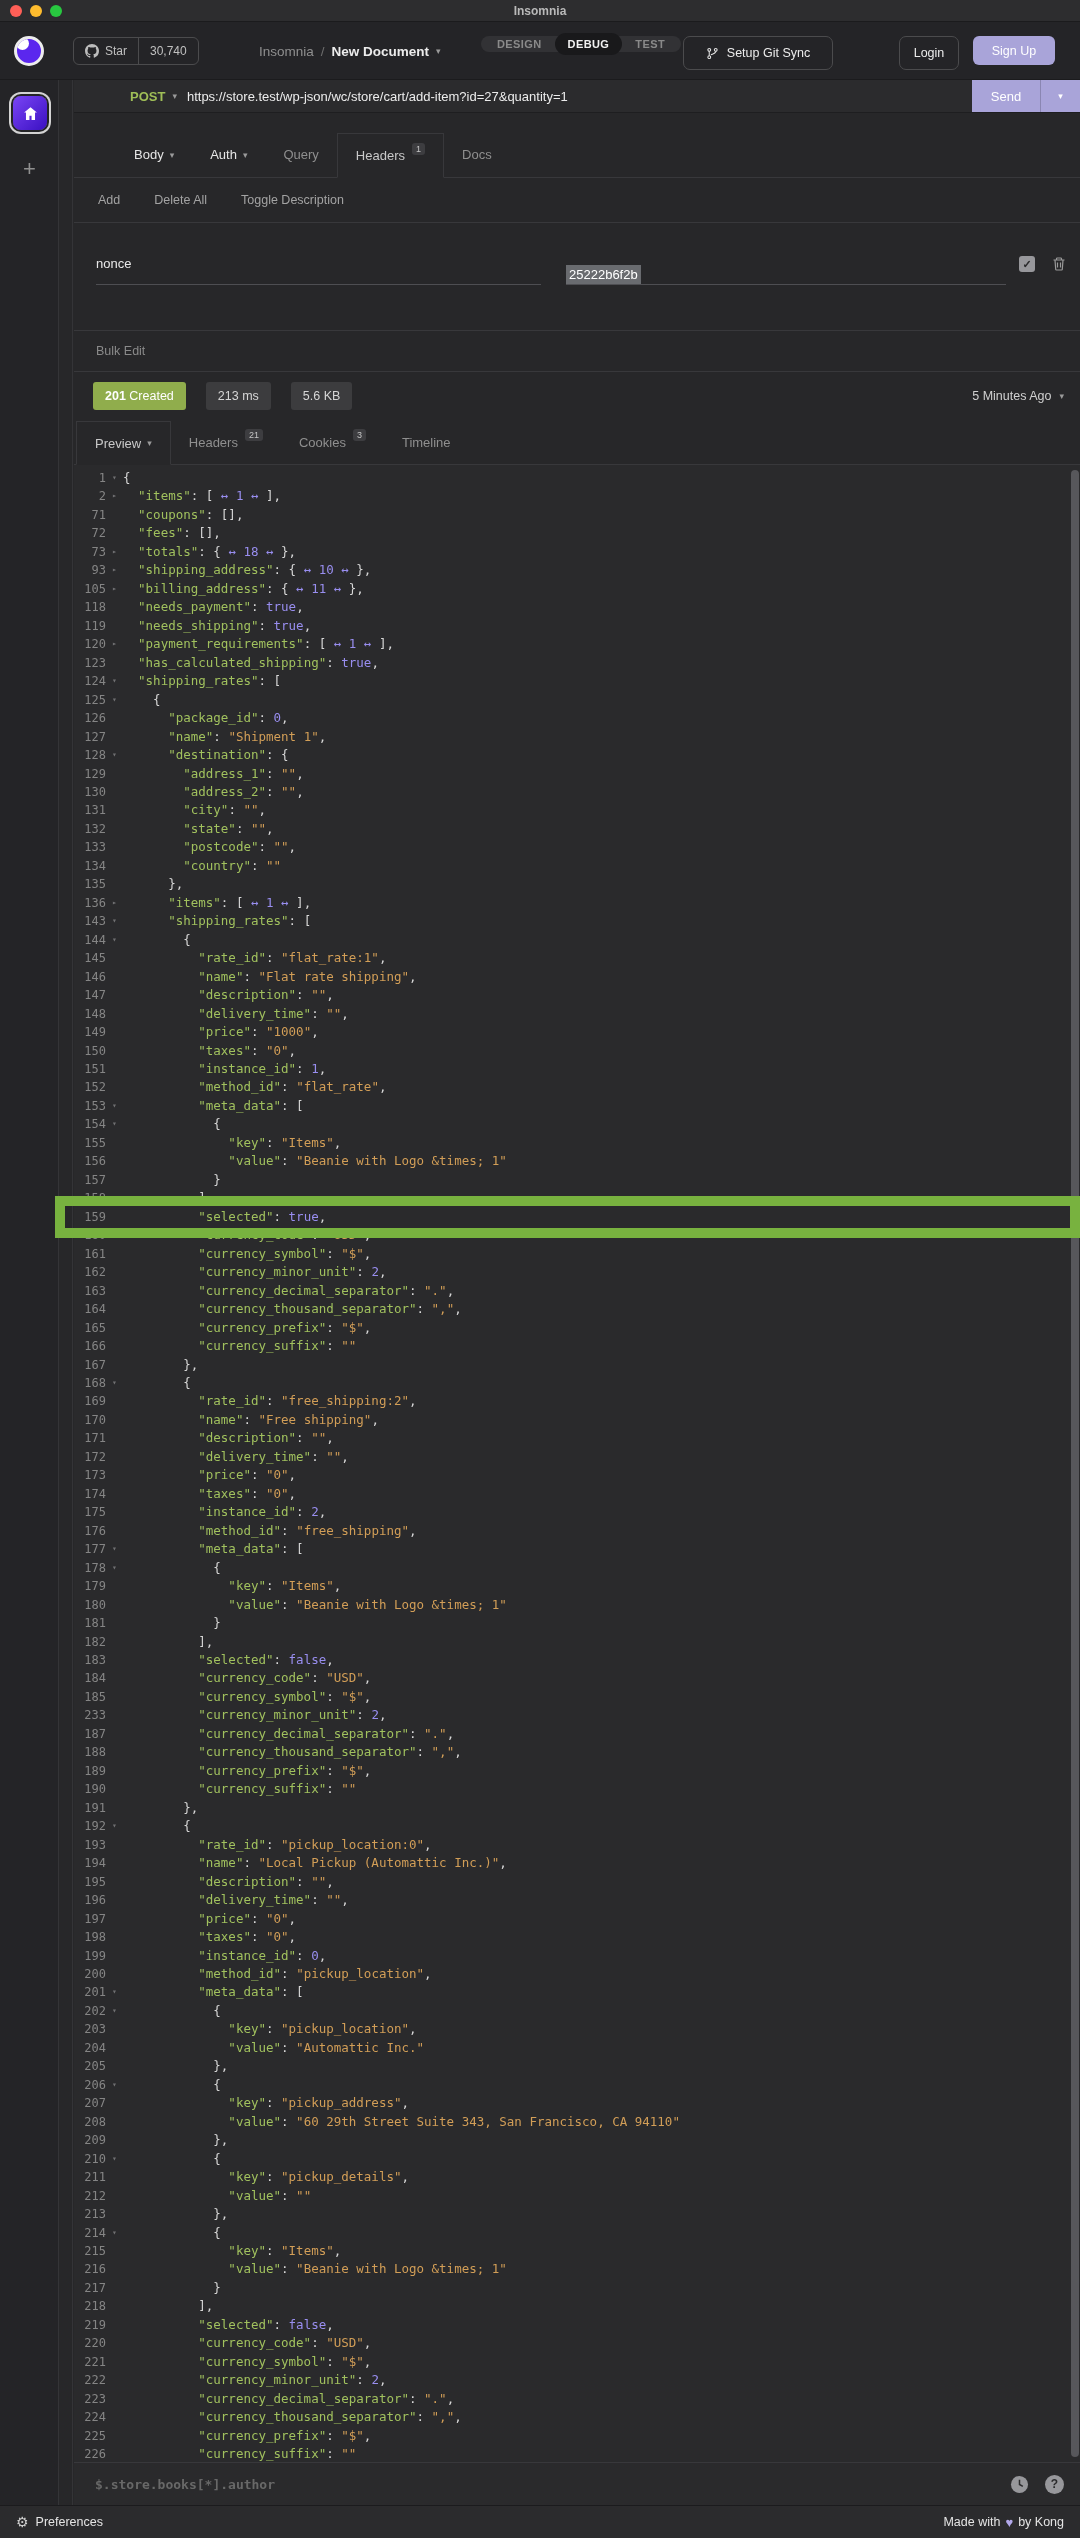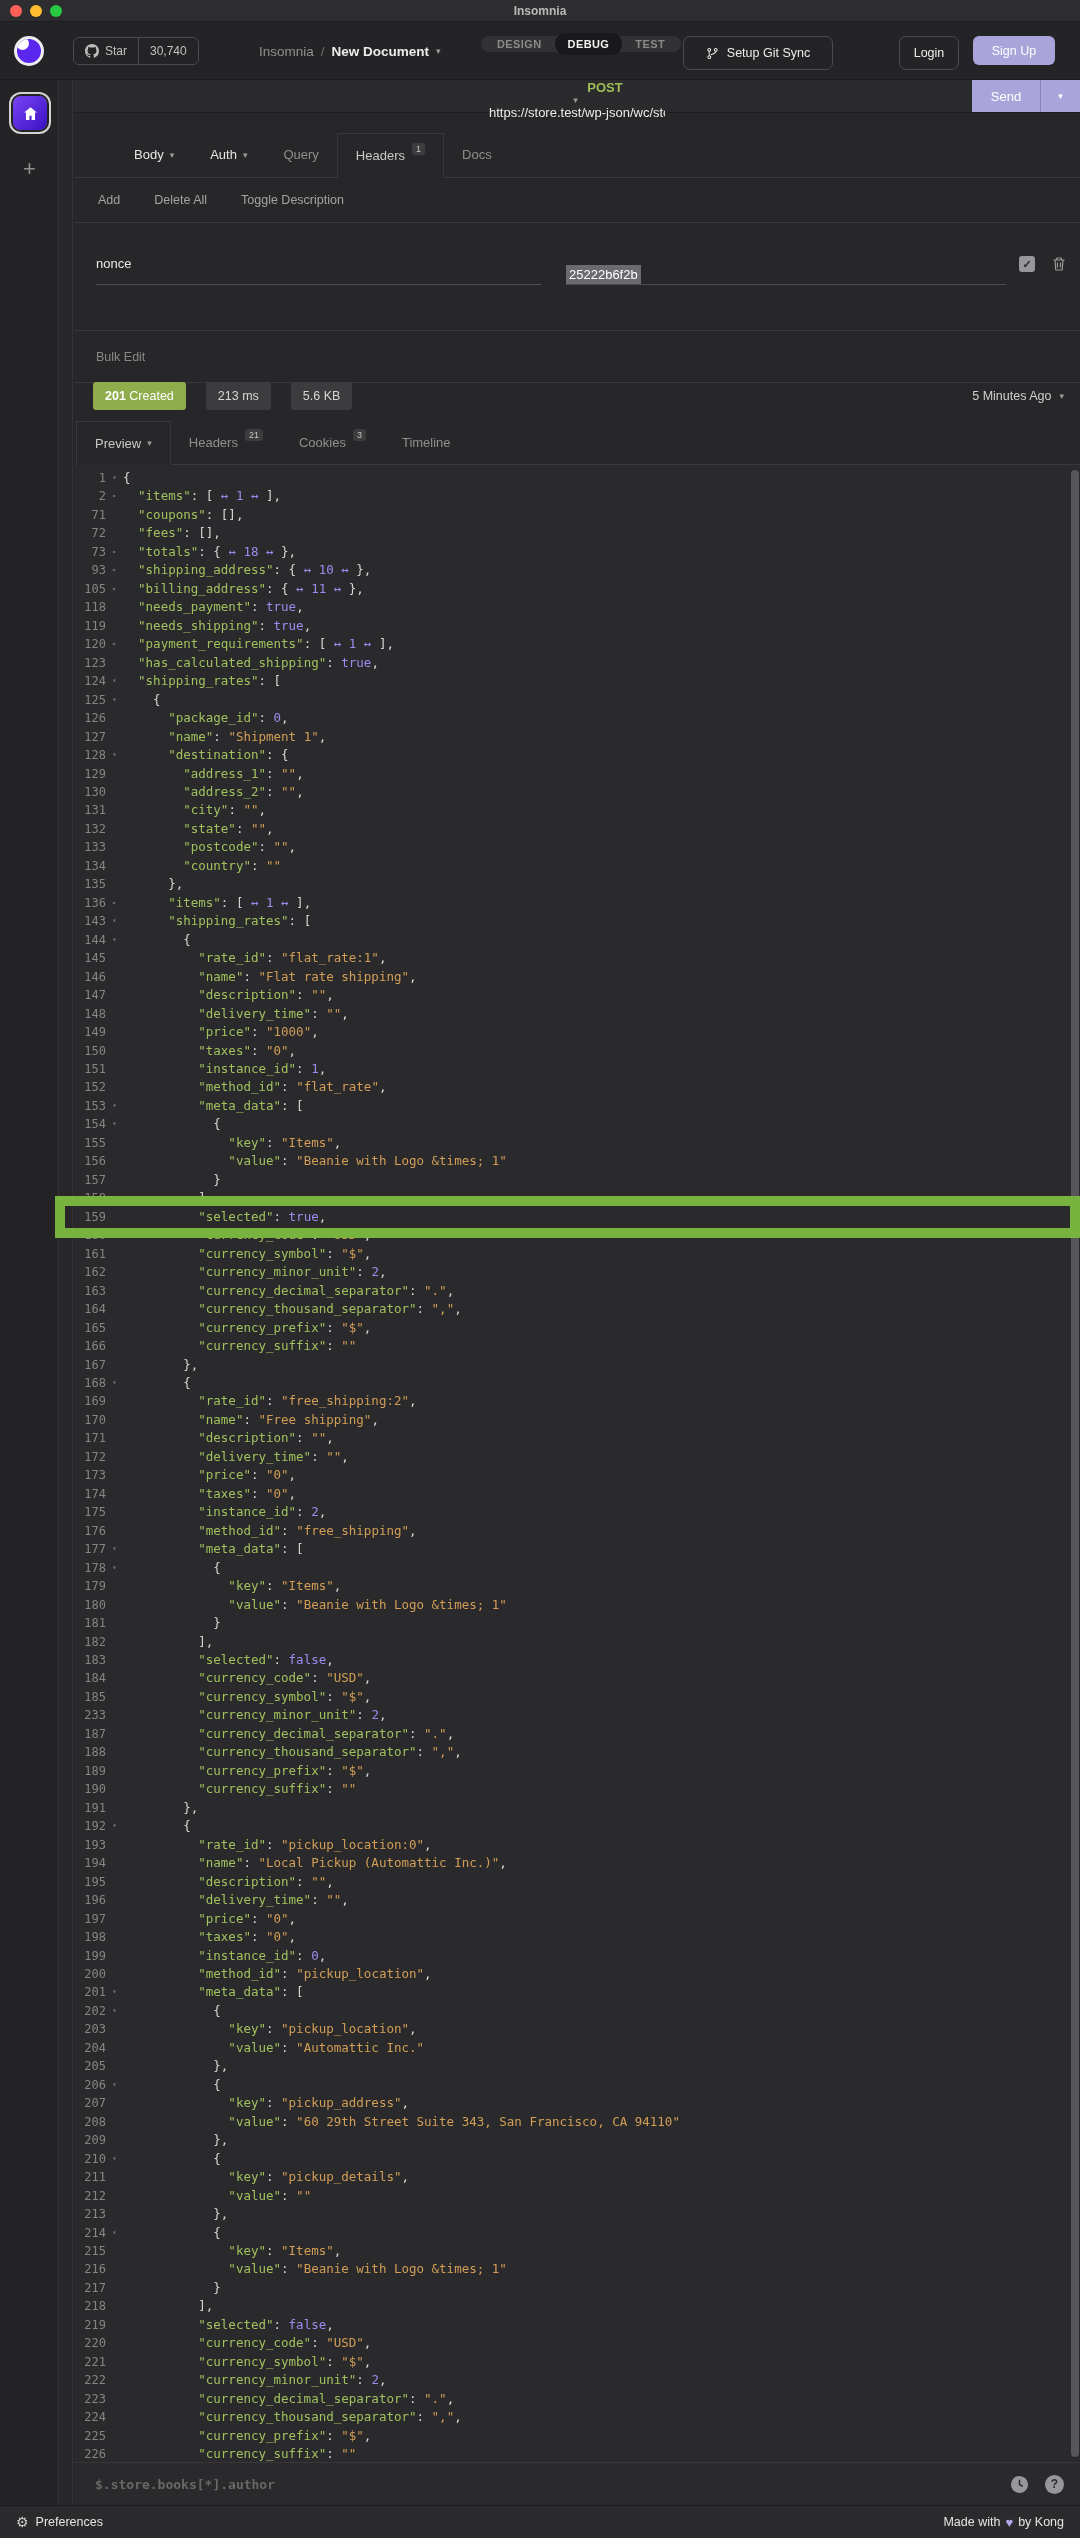--- a/index.html
+++ b/index.html
@@ -45,21 +45,21 @@
   .rail { position:absolute; top:80px; bottom:33px; left:0; width:59px; background:#242427; border-right:1px solid #343437; }
   .homebtn { position:absolute; left:13px; top:16px; width:34px; height:34px; border-radius:8px;
              background:linear-gradient(135deg,#7a45f5,#3a10c2); display:flex; align-items:center; justify-content:center;
              box-shadow:0 0 0 2px #242427, 0 0 0 4px #d3d3d3; }
   .plusbtn { position:absolute; left:0; top:76px; width:59px; text-align:center; color:#8f8f8f; font-size:22px; font-weight:300; }
   .strip { position:absolute; top:80px; bottom:33px; left:60px; width:13px; background:#272729; border-right:1px solid #343437; }
   .content { position:absolute; top:80px; bottom:33px; left:74px; right:0; background:#272729; }
 
   
   .urlrow { position:absolute; top:0; left:0; right:0; height:33px; background:#2b2b2d; border-bottom:1px solid #1e1e20;
-            display:flex; align-items:center;flex-direction:column; }
+            display:flex; align-items:center; }
   .method { margin-left:56px; color:#9fbe57; font-weight:700; font-size:13px; }
   .urlrow .caret { margin:0 10px 0 7px; }
   .urlinput { flex:1; background:transparent; border:none; outline:none; color:#ececec; font-size:13px;
               font-family:"Liberation Sans",sans-serif; }
   .sendwrap { position:absolute; right:0; top:0; bottom:0; display:flex; }
   .sendbtn { width:68px; background:#a9a4d9; color:#fff; border:none; font-size:13px; }
   .sendcaret { width:40px; background:#a9a4d9; border:none; border-left:1px solid rgba(0,0,0,.18);
                color:#fff; font-size:9px; }
 
   
@@ -78,21 +78,21 @@
   .kvname { position:absolute; left:22px; top:20px; width:445px; height:42px; border-bottom:1px solid #4e4e52;
             color:#e8e8e8; font-size:13px; display:flex; align-items:center; }
   .kvval  { position:absolute; left:492px; top:20px; width:440px; height:42px; border-bottom:1px solid #4e4e52;
             font-size:13px; display:flex; align-items:flex-end; }
   .kvval .sel { background:#696b6f; color:#fff; padding:2px 3px; }
   .kvcheck { position:absolute; left:945px; top:33px; width:16px; height:16px; background:#97979b; border-radius:3px;
              color:#2b2b2d; font-size:11px; font-weight:700; text-align:center; line-height:16px; }
   .kvtrash { position:absolute; left:977px; top:33px; }
 
   
-  .bulkrow { position:absolute; top:250px; left:0; right:0; height:53px; border-top:1px solid #38383b;
+  .bulkrow { position:absolute; top:250px; left:0; right:0; height:42px; border-top:1px solid #38383b;
              border-bottom:1px solid #38383b; display:flex; align-items:center; padding-left:22px;
              color:#8a8a8a; font-size:12.5px; }
   .respmeta { position:absolute; top:292px; left:0; right:0; height:48px; display:flex; align-items:center;
               gap:20px; padding-left:19px; }
   .badge { border-radius:3px; padding:7px 12px; font-size:12.5px; }
   .badge.status { background:#90ad4c; color:#fff; }
   .badge.status b { font-weight:700; }
   .badge.pill { background:#3c3c3e; color:#d6d6d6; }
   .respage { position:absolute; right:16px; color:#d0d0d0; font-size:12.5px; display:flex; align-items:center; gap:8px; }
 

